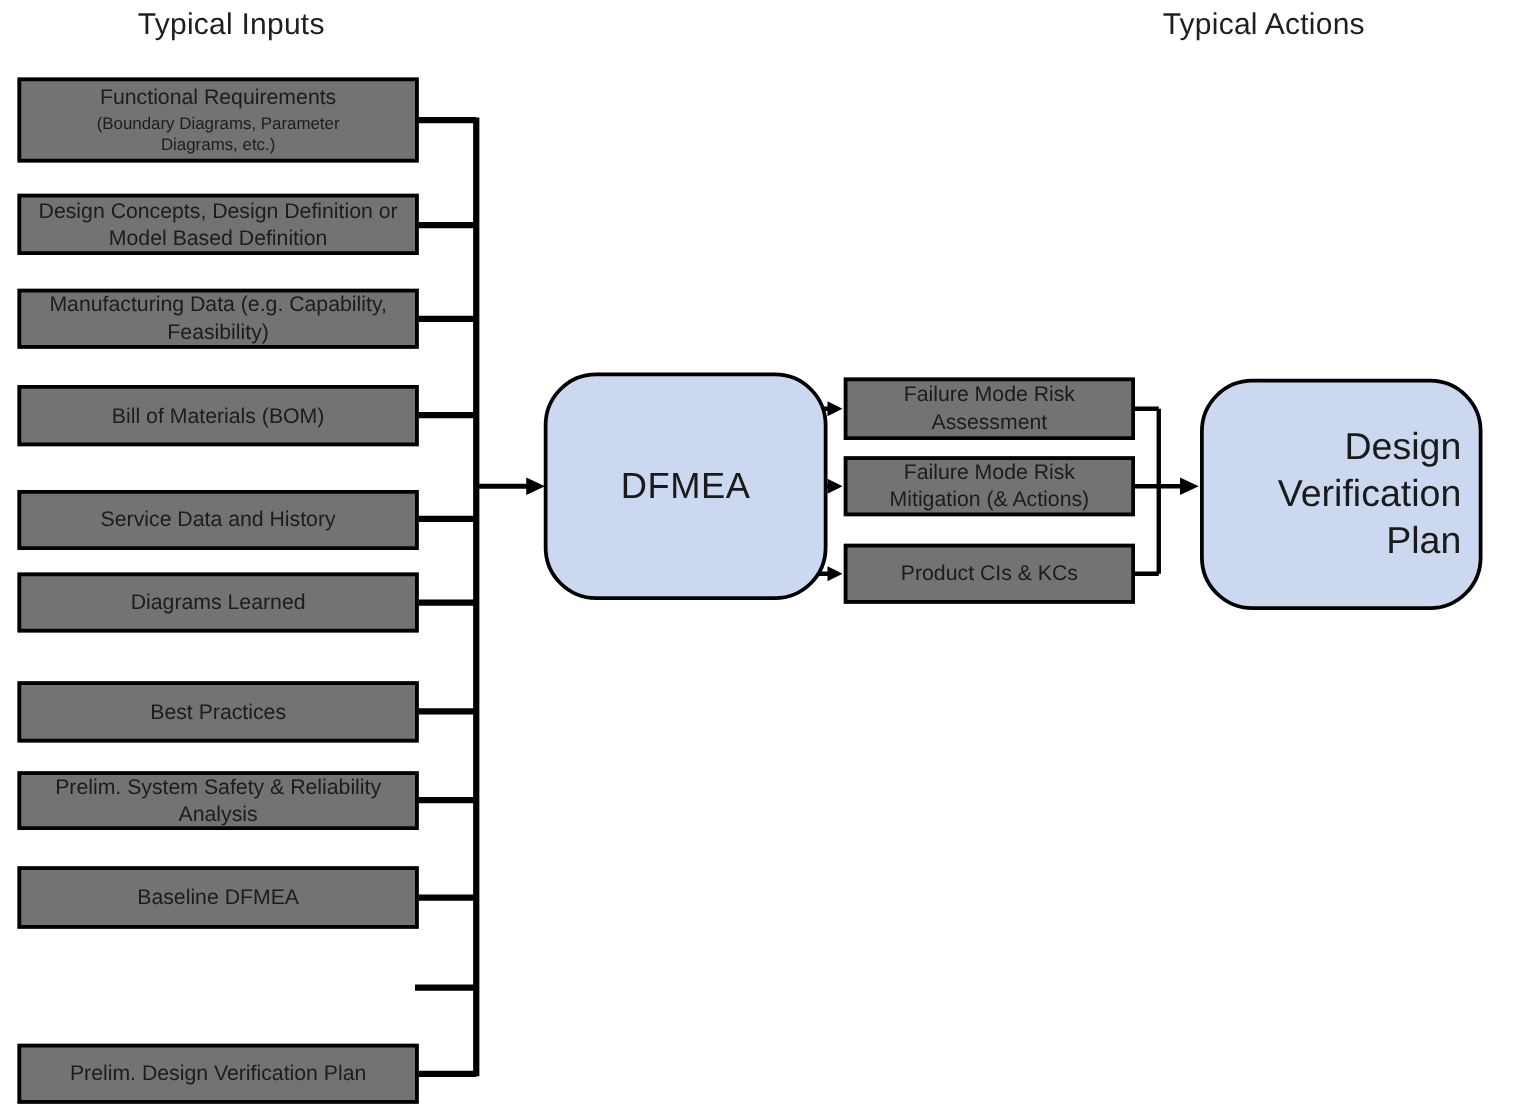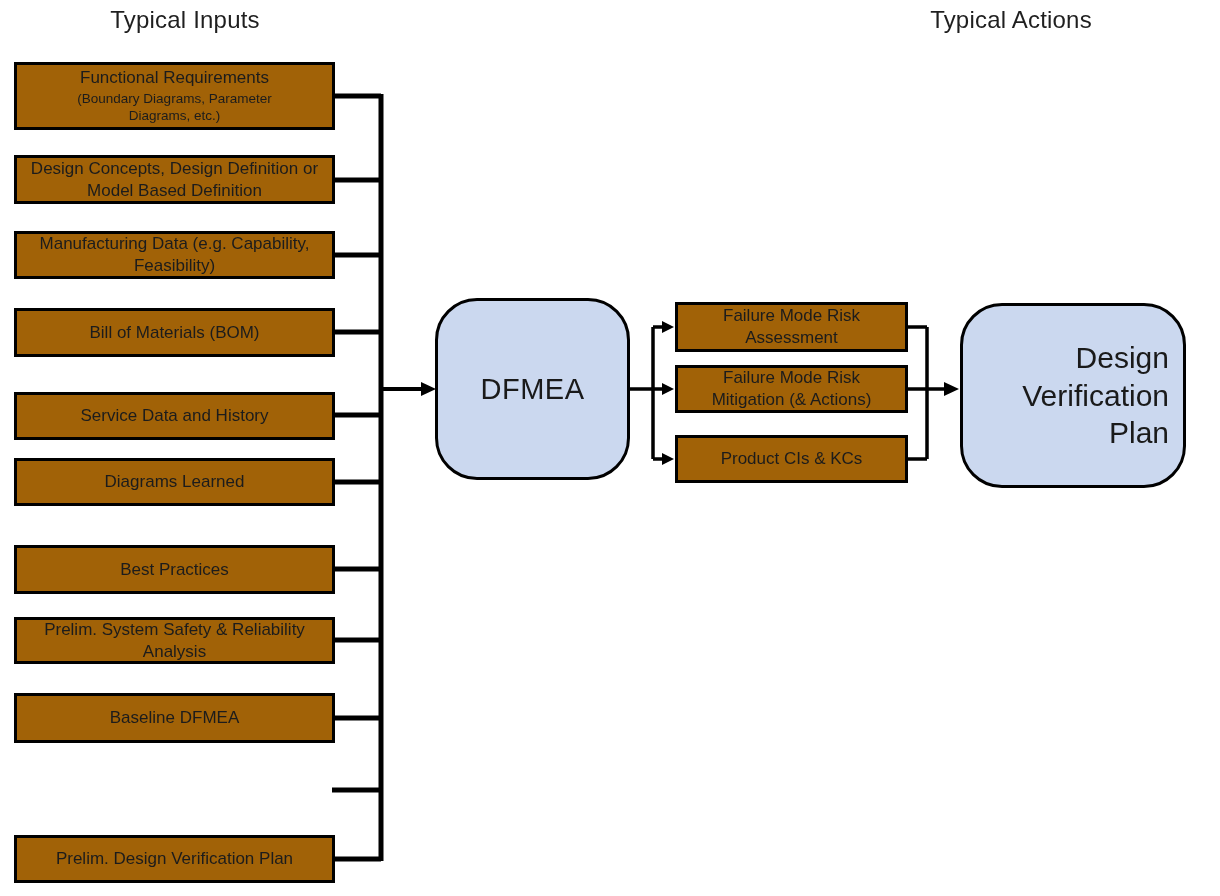--- a/index.html
+++ b/index.html
@@ -7,35 +7,35 @@
     position:relative;width:1220px;height:896px;background:#ffffff;
     font-family:"Liberation Sans",sans-serif;color:#1c1c1c;overflow:hidden;
   }
   .title{
     position:absolute;font-size:24px;letter-spacing:.2px;color:#1f1f1f;
     text-align:center;white-space:nowrap;
   }
   .title.inputs{left:0;top:6px;width:370px;}
   .title.outputs{left:880px;top:6px;width:262px;}
   .ibox,.obox{
-    position:absolute;background:#a16207;border:3px solid #000;
+    position:absolute;background:#737373;border:3px solid #000;
     box-sizing:border-box;display:flex;flex-direction:column;
     align-items:center;justify-content:center;text-align:center;
     font-size:17px;line-height:1.28;padding:0 10px;
   }
   .ibox{left:14px;width:321px;}
   .obox{left:675px;width:233px;}
   .ibox.tight{padding:0 3px;}
   .sub{font-size:13.5px;line-height:1.3;max-width:218px;margin-top:1px;}
   .node{
     position:absolute;background:#cbd8ef;border:3.5px solid #000;border-radius:42px;
     box-sizing:border-box;display:flex;align-items:center;justify-content:center;
     text-align:right;color:#1a1a1a;
   }
-  .node.dfmea{left:435px;top:298px;width:195px;height:182px;font-size:29px;letter-spacing:.5px;}
+  .node.dfmea{left:435px;top:298px;width:227px;height:182px;font-size:29px;letter-spacing:.5px;}
   .node.dvp{left:960px;top:303px;width:226px;height:185px;font-size:30px;line-height:1.25;padding:0 14px;}
   svg.connectors{position:absolute;left:0;top:0;pointer-events:none;}
 </style>
 </head>
 <body>
 
 <div class="canvas">
 
   <div class="title inputs">Typical Inputs</div>
   <div class="title outputs">Typical Actions</div>

